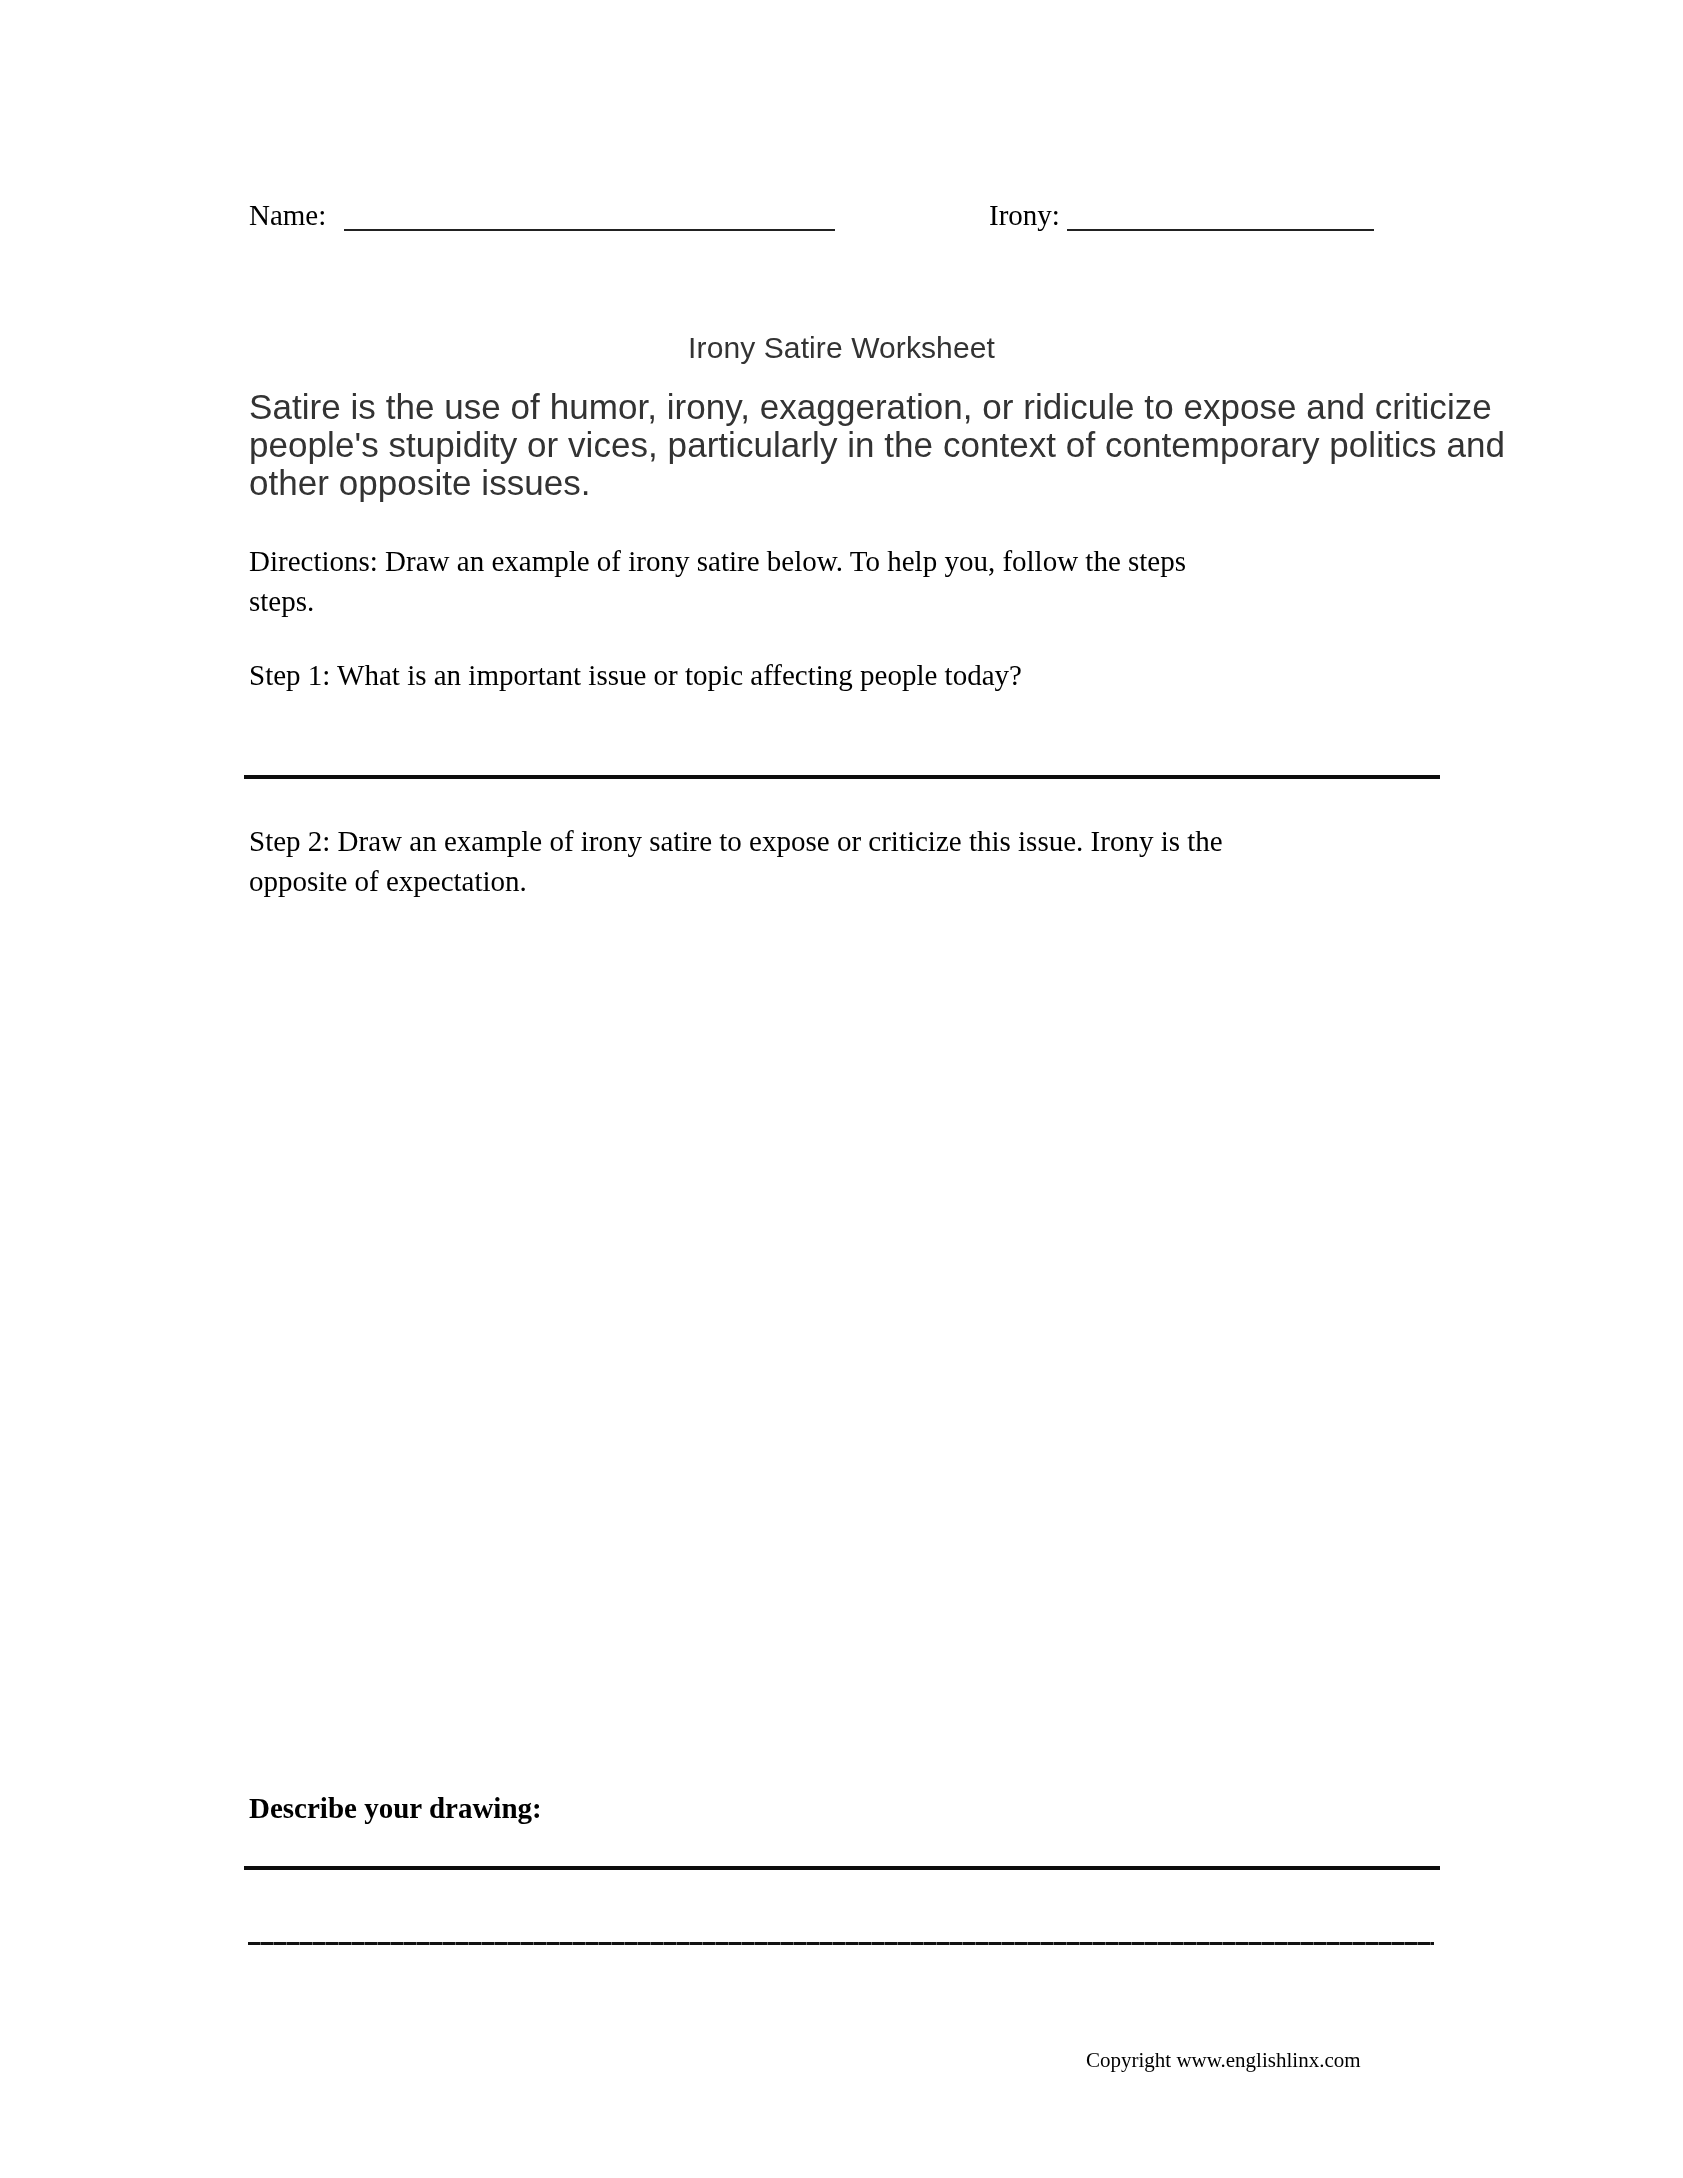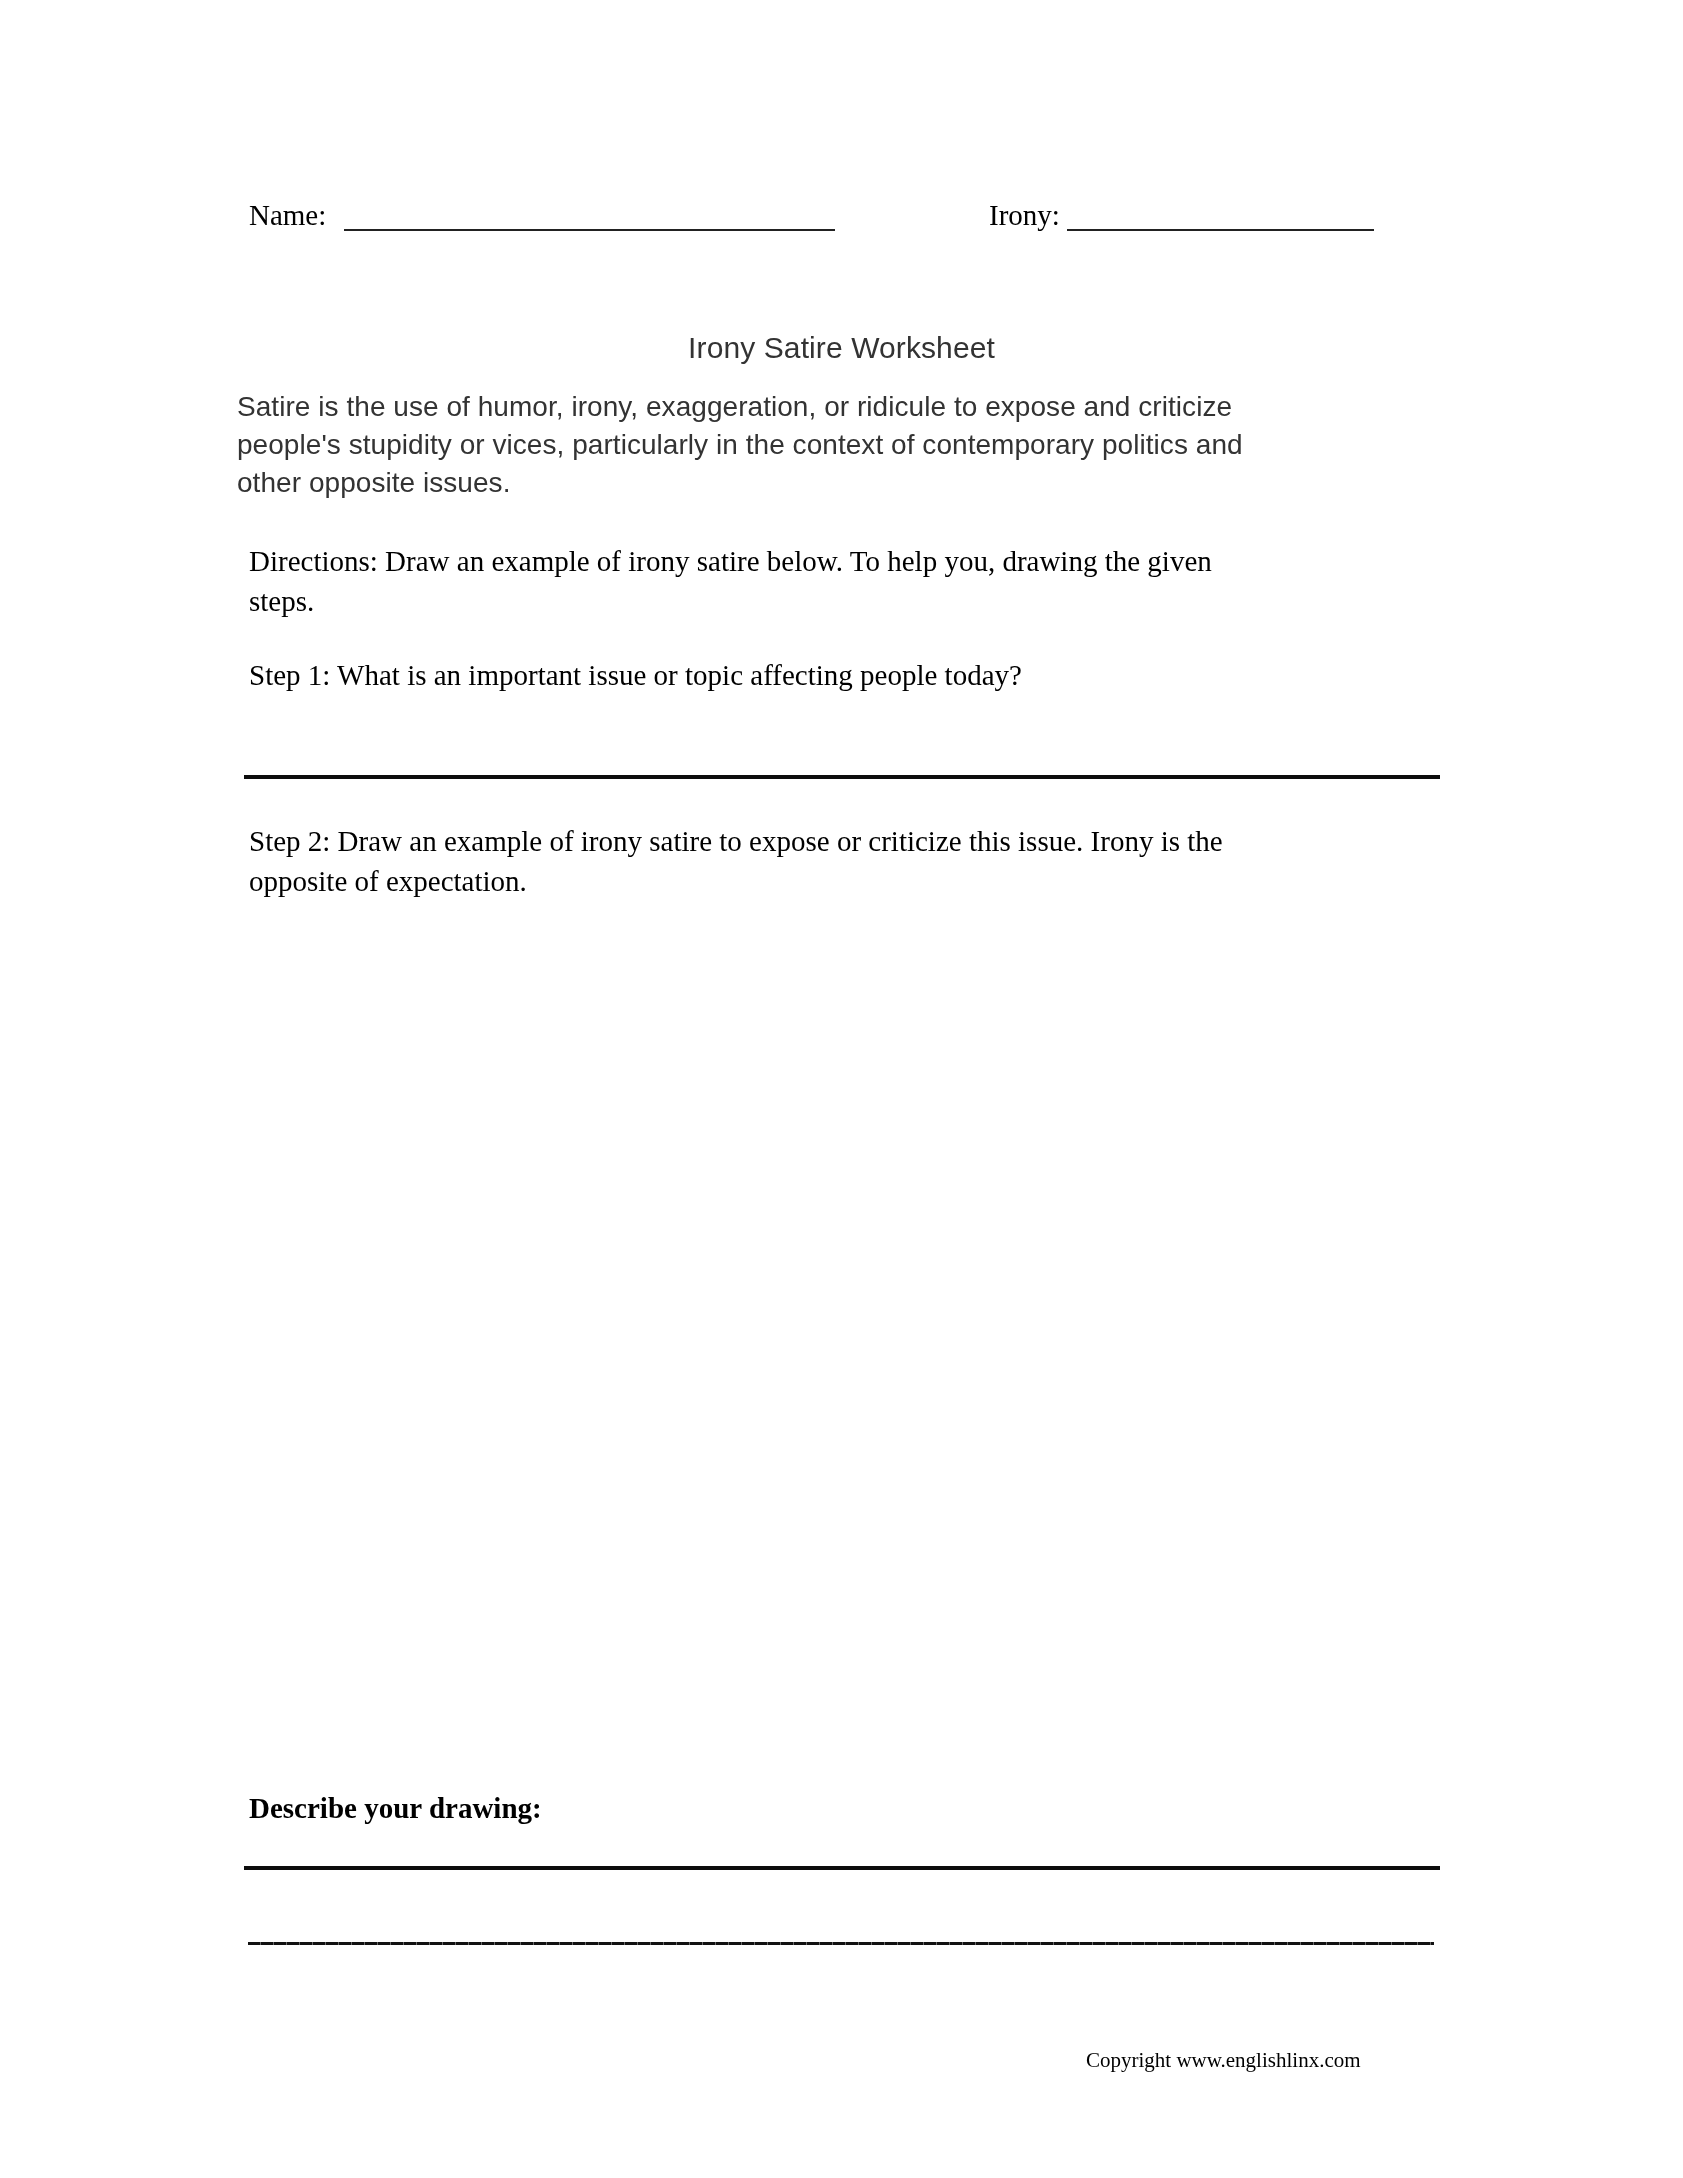--- a/index.html
+++ b/index.html
@@ -46,23 +46,23 @@
       left: 0;
       width: 1683px;
       text-align: center;
       font-size: 30px;
       line-height: 36px;
       letter-spacing: 0.1px;
     }
 
     
     .definition {
-      left: 237px;
+      left: 249px;
       width: 1208px;
-      font-size: 28px;
+      font-size: 35px;
       line-height: 38px;
       letter-spacing: 0.05px;
     }
     .definition .line { display: block; white-space: nowrap; }
 
     .block .line { display: block; white-space: nowrap; }
 
     .rule-thick {
       position: absolute;
       height: 4px;
@@ -101,21 +101,21 @@
 
   <h1 class="abs sans title" style="top:314px; font-weight:normal;margin-top:16px;">Irony Satire Worksheet</h1>
 
   <div class="abs sans definition" style="top:388px;">
     <span class="line">Satire is the use of humor, irony, exaggeration, or ridicule to expose and criticize</span>
     <span class="line">people's stupidity or vices, particularly in the context of contemporary politics and</span>
     <span class="line">other opposite issues.</span>
   </div>
 
   <div class="abs serif block" style="left:249px; top:541px;">
-    <span class="line">Directions: Draw an example of irony satire below. To help you, drawing the given</span>
+    <span class="line">Directions: Draw an example of irony satire below. To help you, follow the steps</span>
     <span class="line">steps.</span>
   </div>
 
   <div class="abs serif" style="left:249px; top:655px;">Step 1: What is an important issue or topic affecting people today?</div>
   <div class="rule-thick" style="left:244px; top:775px; width:1196px;"></div>
 
   <div class="abs serif block" style="left:249px; top:821px;">
     <span class="line">Step 2: Draw an example of irony satire to expose or criticize this issue. Irony is the</span>
     <span class="line">opposite of expectation.</span>
   </div>

